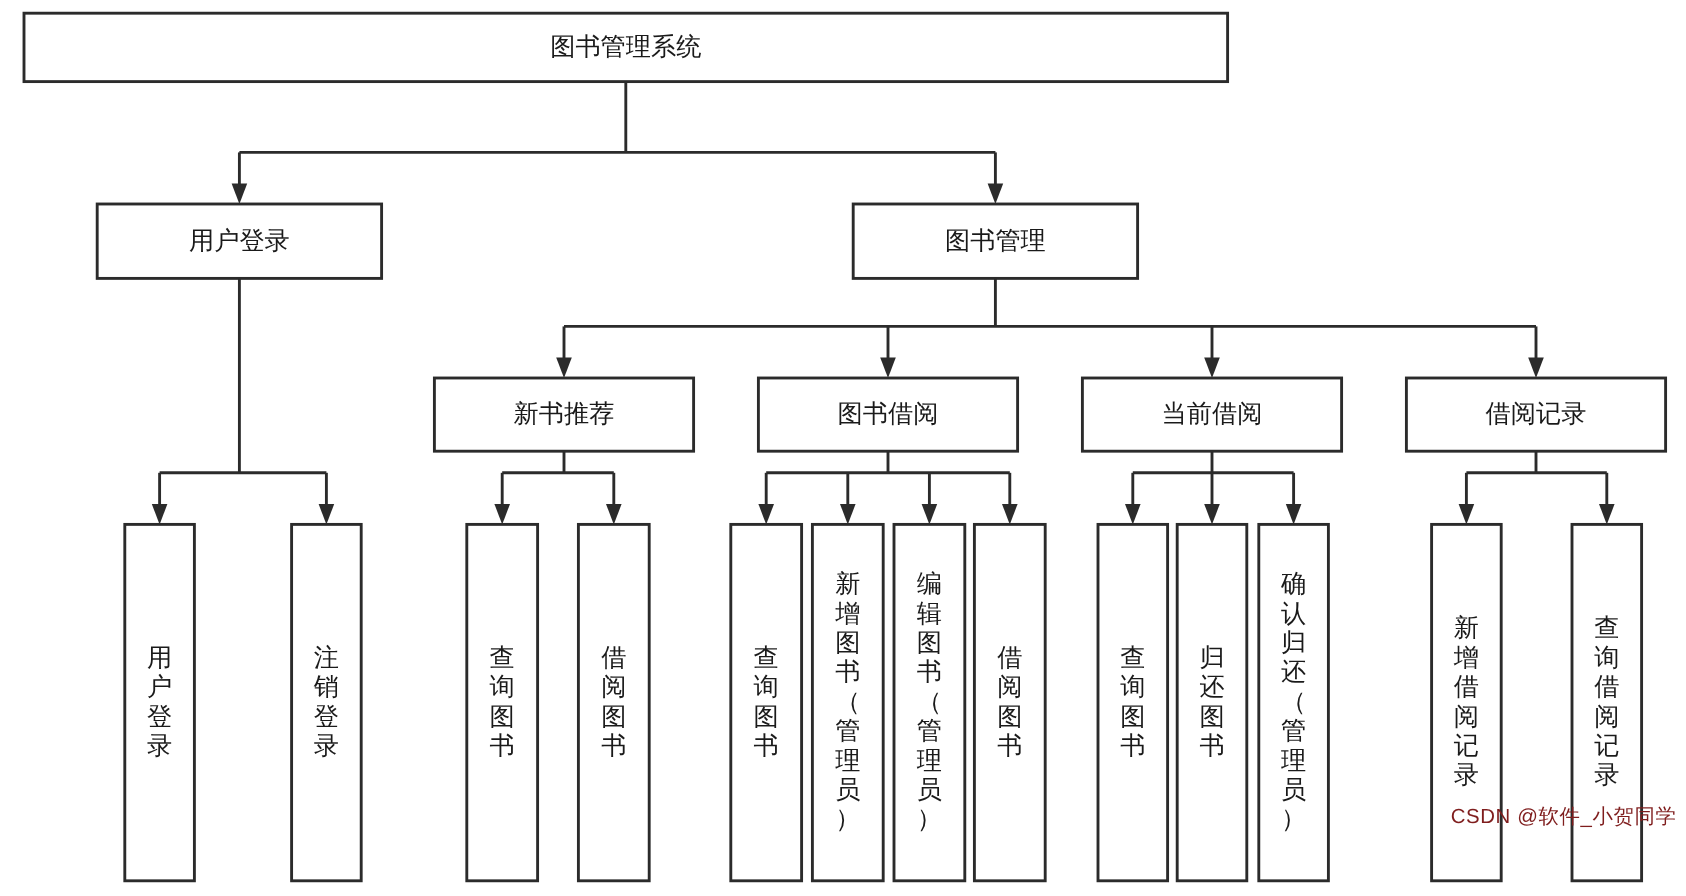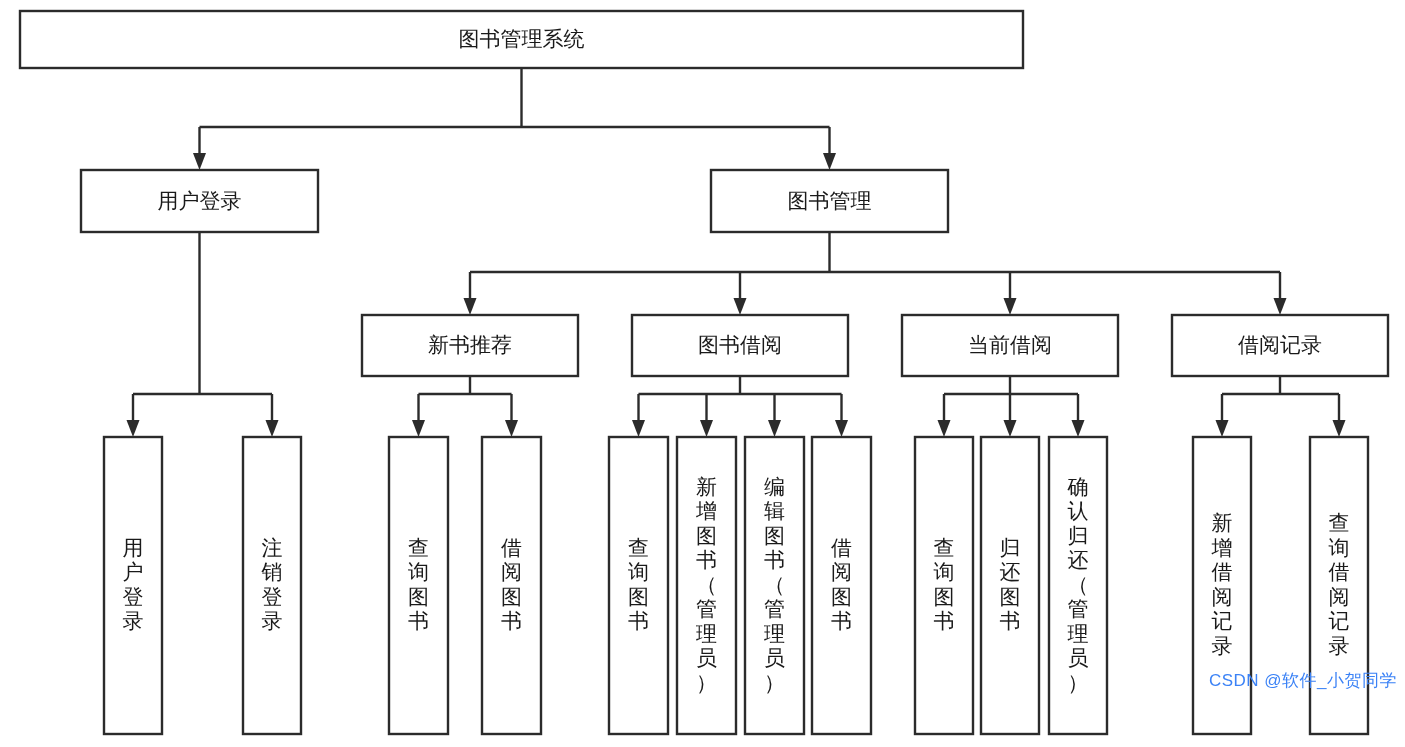--- a/index.html
+++ b/index.html
@@ -47,21 +47,21 @@
     fill: #1a1a1a;
     text-anchor: middle;
     dominant-baseline: middle;
   }
   .watermark {
     position: absolute;
     right: 8px;
     bottom: 6px;
     font-family: "Liberation Sans", "DejaVu Sans", sans-serif;
     font-size: 17px;
-    color: #3b82f6;
+    color: #7f1d1d;
     letter-spacing: 0.5px;
     white-space: nowrap;
     pointer-events: none;
   }
 </style>
 </head>
 <body>
 
 <div id="diagram-root">
   <svg class="flow" viewBox="0 0 1405 747" xmlns="http://www.w3.org/2000/svg">

